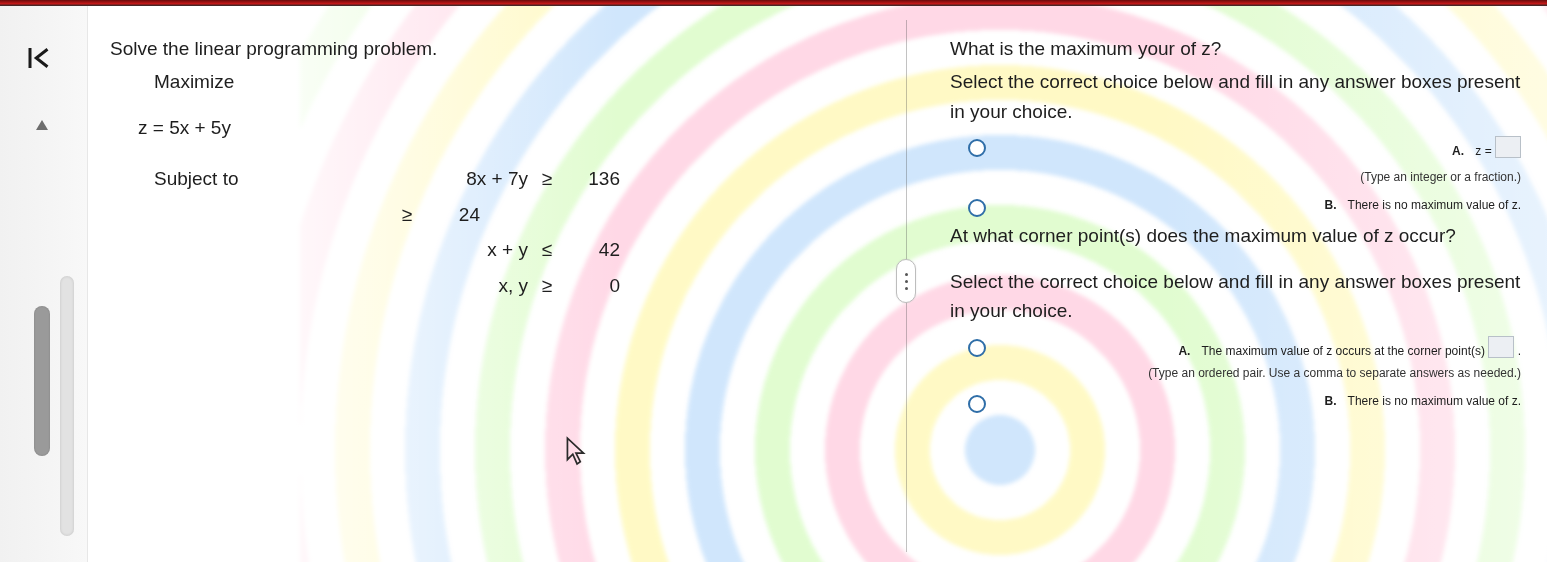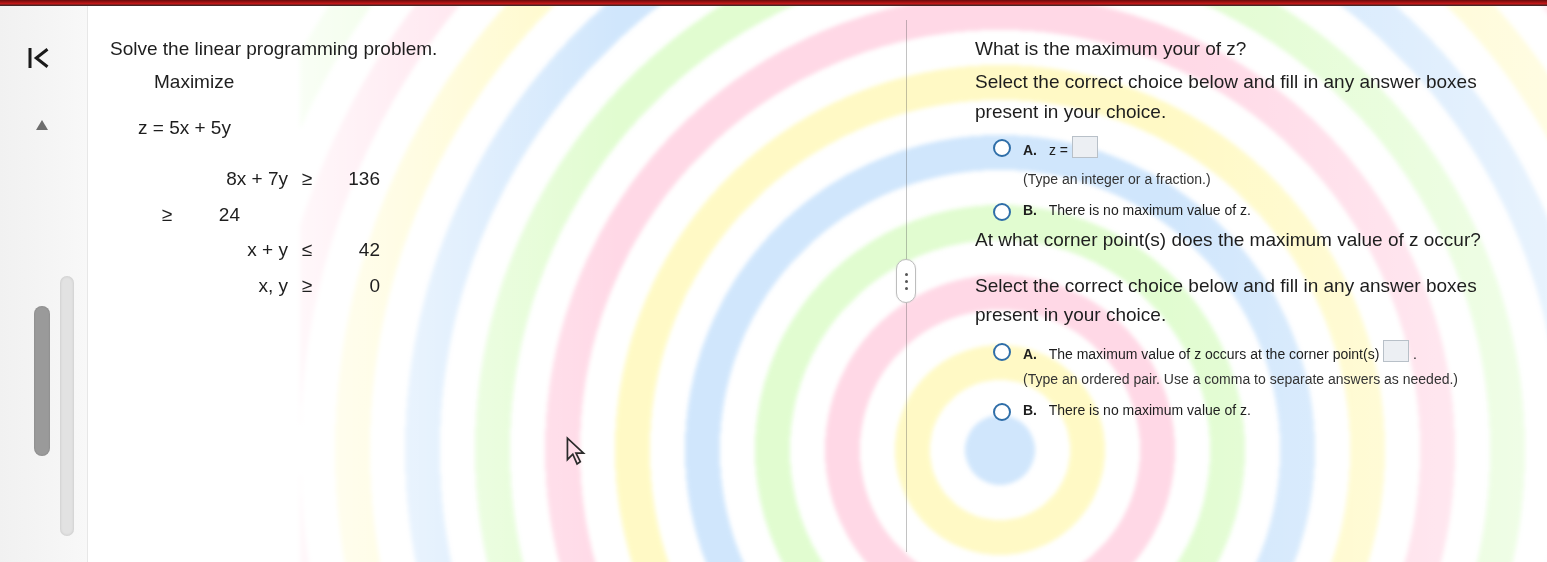--- a/index.html
+++ b/index.html
@@ -38,21 +38,21 @@
     display: flex; align-items: center; justify-content: center; color: #333; }
   .collapse-btn svg { width: 30px; height: 30px; stroke: #1a1a1a; stroke-width: 2.4; fill: none; }
   .up-btn { position: absolute; top: 110px; left: 34px; color:#555; font-size: 18px; }
 
   .handle-track { position: absolute; left: 60px; top: 270px; width: 14px; height: 260px;
     background: #e2e2e2; border-radius: 7px; box-shadow: inset 0 0 3px rgba(0,0,0,0.15); }
   .handle-thumb { position: absolute; left: 34px; top: 300px; width: 16px; height: 150px;
     background: #9a9a9a; border-radius: 8px; box-shadow: inset 0 0 2px rgba(0,0,0,0.2); }
 
   .content { position: absolute; left: 90px; right: 0; top: 6px; bottom: 0; z-index: 5;
-    display: flex; gap: 25px; }
+    display: flex; }
   .pane { position: relative; padding: 28px 26px 20px 20px; color: #222; }
   .pane-left { width: 820px; }
   .pane-right { flex: 1; padding-left: 40px; }
   .divider { position: absolute; left: 906px; top: 20px; bottom: 10px; width: 1px;
     background: rgba(80,80,80,0.35); z-index: 6; }
 
   .drag-dots { position: absolute; left: 896px; top: 50%; transform: translateY(-50%);
     width: 20px; height: 44px; background: #fff; border: 1px solid #bdbdbd;
     border-radius: 12px; display:flex; flex-direction: column; align-items:center; justify-content:center;
     gap:4px; z-index: 20; box-shadow: 0 0 2px rgba(0,0,0,0.1); }
@@ -71,21 +71,21 @@
   .expr-lhs { width: 140px; text-align: right; padding-right: 6px; }
   .expr-op  { width: 26px; text-align: center; }
   .expr-rhs { width: 60px; text-align: right; }
 
   .cursor { position:absolute; left: 475px; top: 430px; z-index: 30; }
   .cursor svg { width: 22px; height: 30px; }
 
   .choice { display:flex; align-items:flex-start; gap: 12px; margin-top: 10px; margin-left: 18px; }
   .radio { flex: 0 0 18px; width:18px; height:18px; border:2px solid #2f6ea8; border-radius:50%;
     margin-top: 3px; background:#fff; }
-  .choice-body { flex:1; font-size: 14px; line-height:1.5; color:#1e1e1e; }
+  .choice-body { flex:1; font-size: 12px; line-height:1.5; color:#1e1e1e;text-align:right; }
   .choice-letter { font-weight: bold; margin-right: 8px; }
 
   .ans-box { display:inline-block; width: 26px; height: 22px; background:#eceff3;
     border:1px solid #b8c0c8; vertical-align: -3px; }
   .hint { color:#333; }
 
 </style>
 </head>
 <body>
 
@@ -118,20 +118,21 @@
 
 <div class="content">
 
   <div class="pane pane-left">
     <div class="q-text">Solve the linear programming problem.</div>
 
     <div class="q-text indent1 mt18">Maximize</div>
     <div class="q-text indent2 mt12">z = 5x + 5y</div>
 
     <div class="constraints indent1">
+      <div class="q-text label">Subject to</div>
       <div class="exprs">
         <div class="expr-row q-text">
           <span class="expr-lhs">8x + 7y</span>
           <span class="expr-op">≥</span>
           <span class="expr-rhs">136</span>
         </div>
         <div class="expr-row q-text">
           <span class="expr-op">≥</span>
           <span class="expr-rhs">24</span>
         </div>

